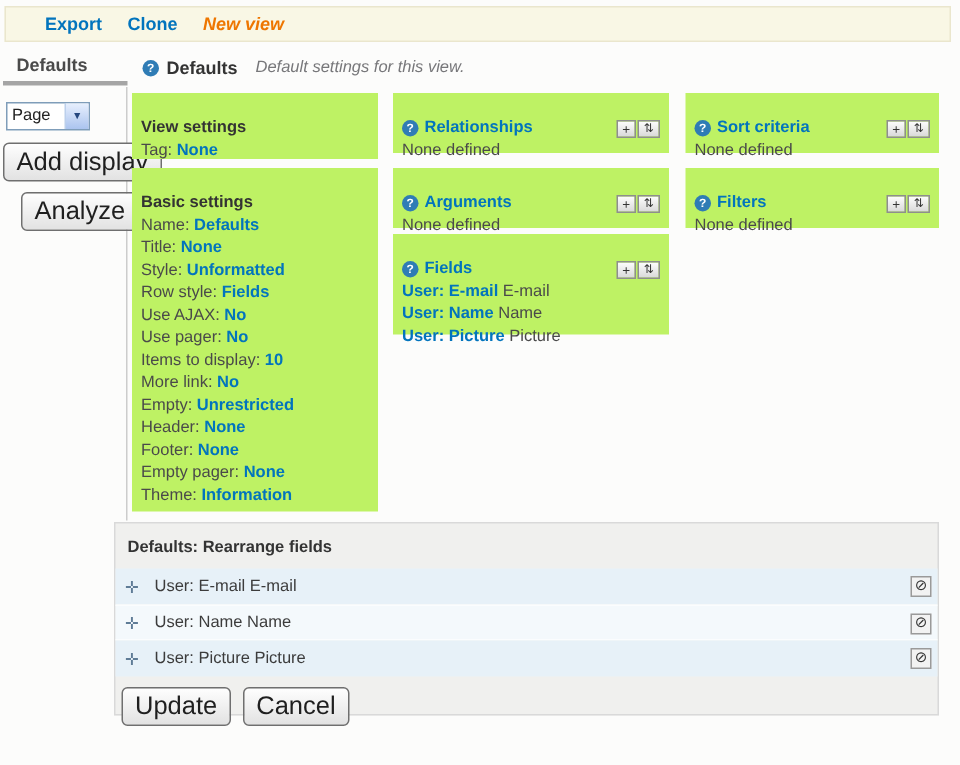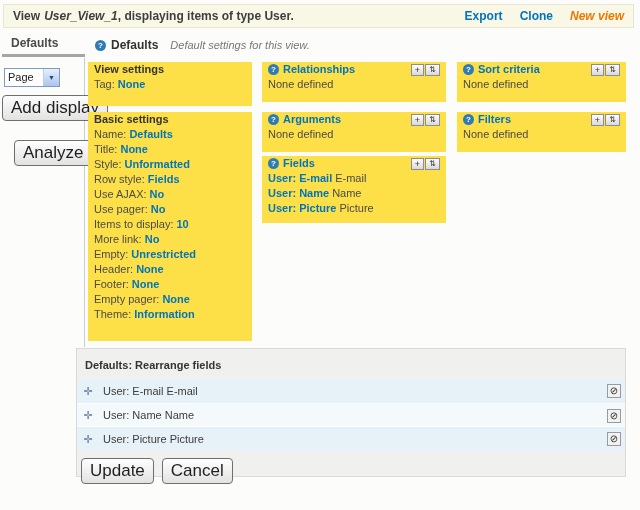--- a/index.html
+++ b/index.html
@@ -50,38 +50,38 @@
     border-left:1px solid #bcd0ec; color:#25477e; font-size:7px;
     display:flex; align-items:center; justify-content:center;
   }
   .btn {
     display:inline-block; border:1px solid #6f6f6f; border-radius:4px;
     background:linear-gradient(#fefefe,#e2e2e2);
     font-family:"Liberation Sans", sans-serif; font-size:17px; color:#1f1f1f;
     padding:2px 8px; cursor:pointer; white-space:nowrap;
   }
   .add-display-btn { position:absolute; left:0; top:37px; }
-  .analyze-btn    { position:absolute; left:12px; top:82px; }
+  .analyze-btn    { position:absolute; left:12px; top:70px; }
 
   
   .section-header {
     position:absolute; left:95px; top:37px; height:16px;
     display:flex; align-items:center;
   }
   .help-icon {
     display:inline-flex; width:11px; height:11px; border-radius:50%;
     background:#2f7cb5; color:#fff; font-size:8px; font-weight:bold;
     align-items:center; justify-content:center; flex:none; cursor:pointer;
   }
   .sh-title { font-weight:bold; font-size:12px; color:#333; margin-left:5px; }
   .sh-desc  { font-style:italic; color:#77777a; margin-left:12px; }
 
   
   .box {
-    position:absolute; background:#fde047; padding:0 6px;
+    position:absolute; background:#bef264; padding:16px 6px;
     line-height:15px; color:#4a4a4a;
   }
   .box-h { font-weight:bold; color:#333; }
   .box-head-row { display:flex; align-items:center; height:15px; }
   .box-title-link { color:#0274bd; font-weight:bold; margin-left:4px; }
   .mini-btns { margin-left:auto; display:flex; }
   .mini-btn {
     width:13px; height:12px; margin-left:1px;
     border:1px solid #8e8e8e; background:linear-gradient(#fdfdfd,#d9d9d9);
     font-size:9px; line-height:10px; text-align:center; color:#333; cursor:pointer;
@@ -116,23 +116,20 @@
     position:absolute; right:4px; top:5px; width:14px; height:14px;
     border:1px solid #9a9a9a; background:#f2f2f2;
     font-size:10px; line-height:12px; text-align:center; color:#333; cursor:pointer;
   }
   .r-actions { padding:7px 0 0 4px; display:flex; gap:8px; }
 </style>
 </head>
 <body>
 
 <div class="message-bar">
-  <div class="mb-left">
-    <span class="mb-prefix">View</span><span class="mb-view-name">User_View_1</span><span>, displaying items of type User.</span>
-  </div>
   <a class="mb-link">Export</a>
   <a class="mb-link">Clone</a>
   <a class="mb-link newview">New view</a>
 </div>
 
 <div class="tab">Defaults</div>
 
 <div class="sidebar">
   <div class="select">
     <span class="select-text">Page</span>

